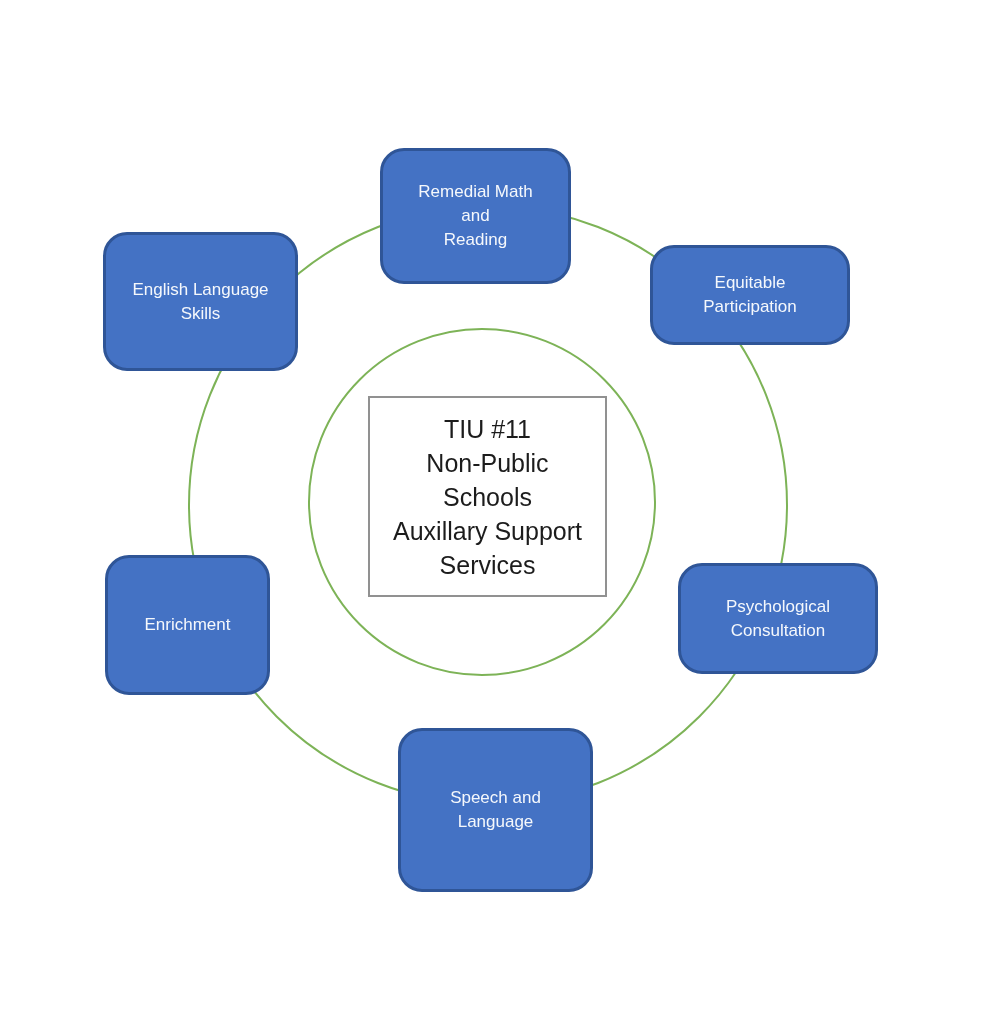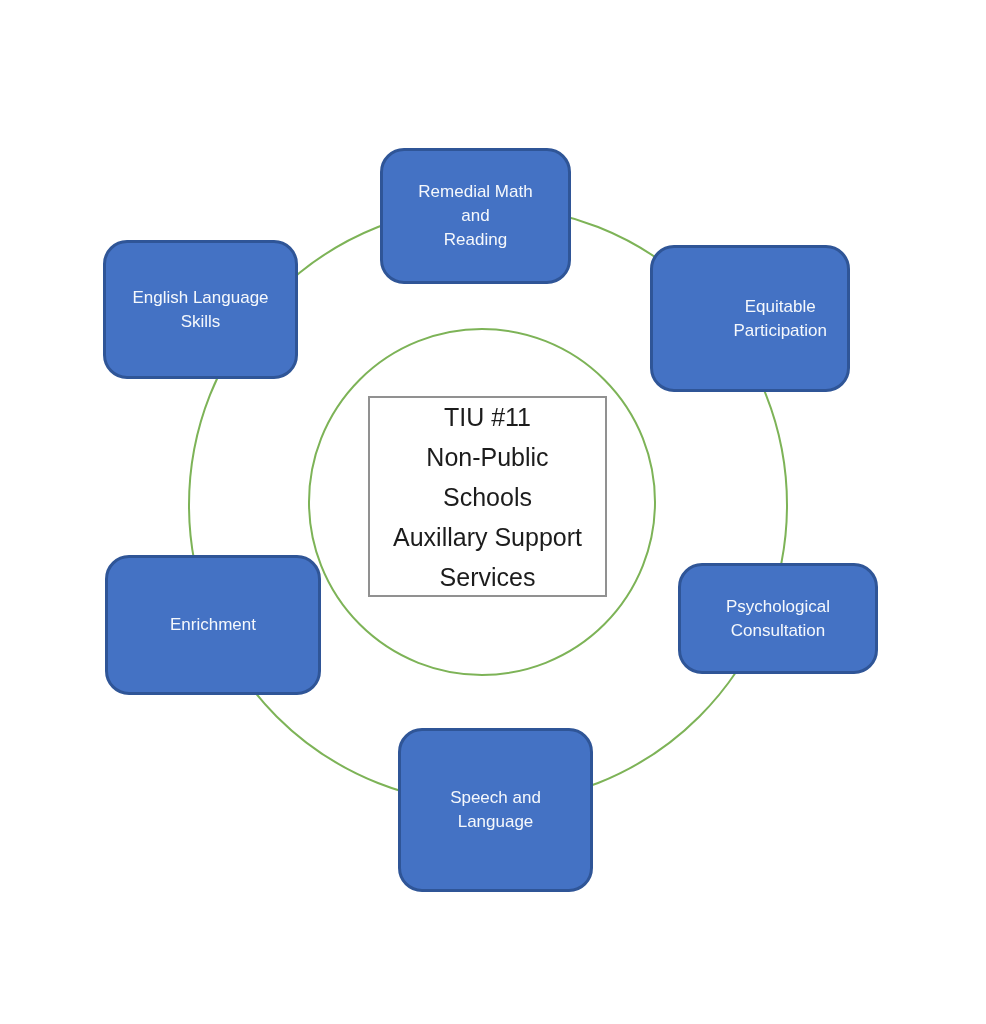--- a/index.html
+++ b/index.html
@@ -31,44 +31,44 @@
   }
   .ring-outer { left: 188px; top: 205px; width: 600px; height: 600px; }
   .ring-inner { left: 308px; top: 328px; width: 348px; height: 348px; }
   .center-box {
     position: absolute;
     left: 368px; top: 396px; width: 239px; height: 201px;
     background: #FFFFFF;
     border: 2px solid var(--center-border);
     display: flex; align-items: center; justify-content: center;
     text-align: center;
-    font-size: 25px; line-height: 40px;
+    font-size: 25px; line-height: 34px;
     color: var(--center-text);
     white-space: pre-line;
     z-index: 3;
   }
   .node {
     position: absolute;
     background: var(--node-fill);
     border: 3px solid var(--node-border);
     border-radius: 24px;
     color: var(--node-text);
     display: flex; align-items: center; justify-content: center;
     text-align: center;
     font-size: 17px; line-height: 24px;
     white-space: pre-line;
     z-index: 2;
     padding: 6px 20px;
   }
   .node-top       { left: 380px; top: 148px; width: 191px; height: 136px; }
-  .node-top-right { left: 650px; top: 245px; width: 200px; height: 147px; justify-content: flex-end; }
+  .node-top-right { left: 650px; top: 245px; width: 200px; height: 100px; }
   .node-right     { left: 678px; top: 563px; width: 200px; height: 111px; }
   .node-bottom    { left: 398px; top: 728px; width: 195px; height: 164px; }
-  .node-left      { left: 105px; top: 555px; width: 216px; height: 140px; }
-  .node-top-left  { left: 103px; top: 240px; width: 195px; height: 139px; }
+  .node-left      { left: 105px; top: 555px; width: 165px; height: 140px; }
+  .node-top-left  { left: 103px; top: 232px; width: 195px; height: 139px; }
 </style>
 </head>
 <body>
 
 <div class="canvas">
 
   <div class="ring ring-outer"></div>
   <div class="ring ring-inner"></div>
 
   <div class="center-box">

